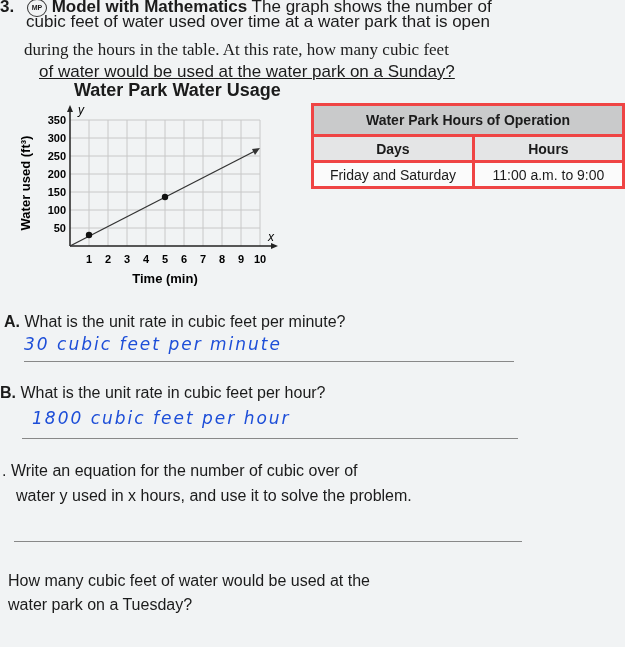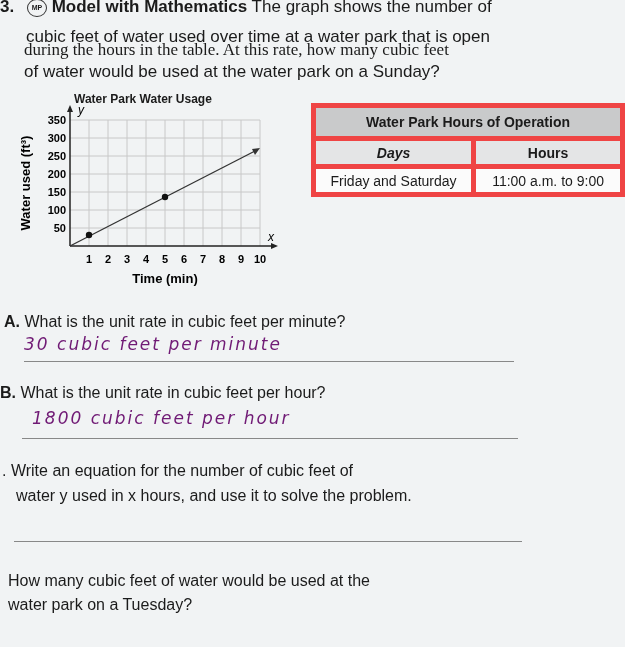--- a/index.html
+++ b/index.html
@@ -10,49 +10,49 @@
     color:#1b1b1b;
   }
   .abs { position:absolute; }
   .intro { left:0; top:0; width:625px; font-size:17px; line-height:21px; }
   .intro .line { position:absolute; white-space:nowrap; }
   .bold { font-weight:bold; }
   .mp-badge {
     display:inline-block; width:18px; height:16px; border:1.5px solid #333; border-radius:50%;
     font-size:7px; font-weight:bold; text-align:center; line-height:16px; vertical-align:middle;
   }
-  .chart-title { left:74px; top:92px; font-size:12px; font-weight:bold; white-space:nowrap; }
+  .chart-title { left:74px; top:80px; font-size:18px; font-weight:bold; white-space:nowrap; }
   svg text { font-family:"Liberation Sans", sans-serif; }
   table.hours {
     position:absolute; left:311px; top:103px; border-collapse:collapse;
     font-size:14px; background:#fbfbfb;
   }
-  table.hours td, table.hours th { border:5px solid #ef4444; padding:0 6px; height:23px; text-align:center; white-space:nowrap; }
+  table.hours td, table.hours th { border:3px solid #ef4444; padding:0 6px; height:23px; text-align:center; white-space:nowrap; }
   table.hours th.caption { background:#c9cacb; font-weight:bold; height:28px; }
   table.hours th.colh { background:#e4e5e6; font-weight:bold; }
   .q { font-size:16px; white-space:nowrap; }
   .answer {
-    font-family:"DejaVu Sans", sans-serif; font-size:17px; color:#701a75;
+    font-family:"DejaVu Sans", sans-serif; font-size:17px; color:#1d4ed8;
     white-space:nowrap; letter-spacing:2px; font-style:italic;
   }
   .rule { height:1px; background:#888; }
 </style>
 </head>
 <body>
 
 <div class="abs intro">
   <div class="line" style="left:0;top:-4px;">
     <span class="bold">3.</span>
     <span class="mp-badge" style="margin-left:8px;">MP</span>
     <span class="bold">Model with Mathematics</span>
     <span>The graph shows the number of</span>
   </div>
-  <div class="line" style="left:26px;top:26px;">cubic feet of water used over time at a water park that is open</div>
+  <div class="line" style="left:26px;top:11px;">cubic feet of water used over time at a water park that is open</div>
   <div class="line" style="left:24px;top:39px;font-family:Liberation Serif, serif;">during the hours in the table. At this rate, how many cubic feet</div>
-  <div class="line" style="left:24px;top:61px;">of water would be used at the water park on a Sunday?</div>
+  <div class="line" style="left:39px;top:61px;text-decoration:underline;">of water would be used at the water park on a Sunday?</div>
 </div>
 
 <div class="abs chart-title">Water Park Water Usage</div>
 <svg class="abs" style="left:0;top:105px;" width="300" height="190">
 
   <g stroke="#c8c8c8" stroke-width="1">
     <line x1="70" y1="15" x2="260" y2="15"></line>
       <line x1="70" y1="33" x2="260" y2="33"></line>
     <line x1="70" y1="51" x2="260" y2="51"></line>
       <line x1="70" y1="69" x2="260" y2="69"></line>
@@ -110,21 +110,21 @@
   <circle cx="89" cy="130" r="3.2" fill="#111"></circle>
   <circle cx="165" cy="92" r="3.2" fill="#111"></circle>
 </svg>
 
 <table class="hours">
   <tbody>
       <tr>
         <th class="caption" colspan="2">Water Park Hours of Operation</th>
       </tr>
   <tr>
-    <th class="colh" style="width:150px;font-style:italic;">Days</th>
+    <th class="colh" style="width:150px;">Days</th>
     <th class="colh" style="width:140px;margin-top:29px;">Hours</th>
   </tr>
   <tr>
     <td>Friday and Saturday</td>
     <td>11:00 a.m. to 9:00</td>
   </tr>
 </tbody>
   </table>
 
 <div class="abs q" style="left:4px;top:313px;">
@@ -136,19 +136,19 @@
 
 <div class="abs q" style="left:0;top:384px;">
   <span class="bold">B.</span>
   <span>What is the unit rate in cubic feet per hour?</span>
 </div>
 <div class="abs answer" style="left:32px;top:408px;">1800 cubic feet per hour</div>
 <div class="abs rule" style="left:22px;top:438px;width:496px;"></div>
 
 <div class="abs q" style="left:2px;top:462px;">
   <span>.</span>
-  <span>Write an equation for the number of cubic feet of</span>
+  <span>Write an equation for the number of cubic over of</span>
 </div>
 <div class="abs q" style="left:16px;top:487px;">water y used in x hours, and use it to solve the problem.</div>
 <div class="abs rule" style="left:14px;top:541px;width:508px;"></div>
 
 <div class="abs q" style="left:8px;top:572px;">How many cubic feet of water would be used at the</div>
 <div class="abs q" style="left:8px;top:596px;">water park on a Tuesday?</div>
 
 </body></html>

